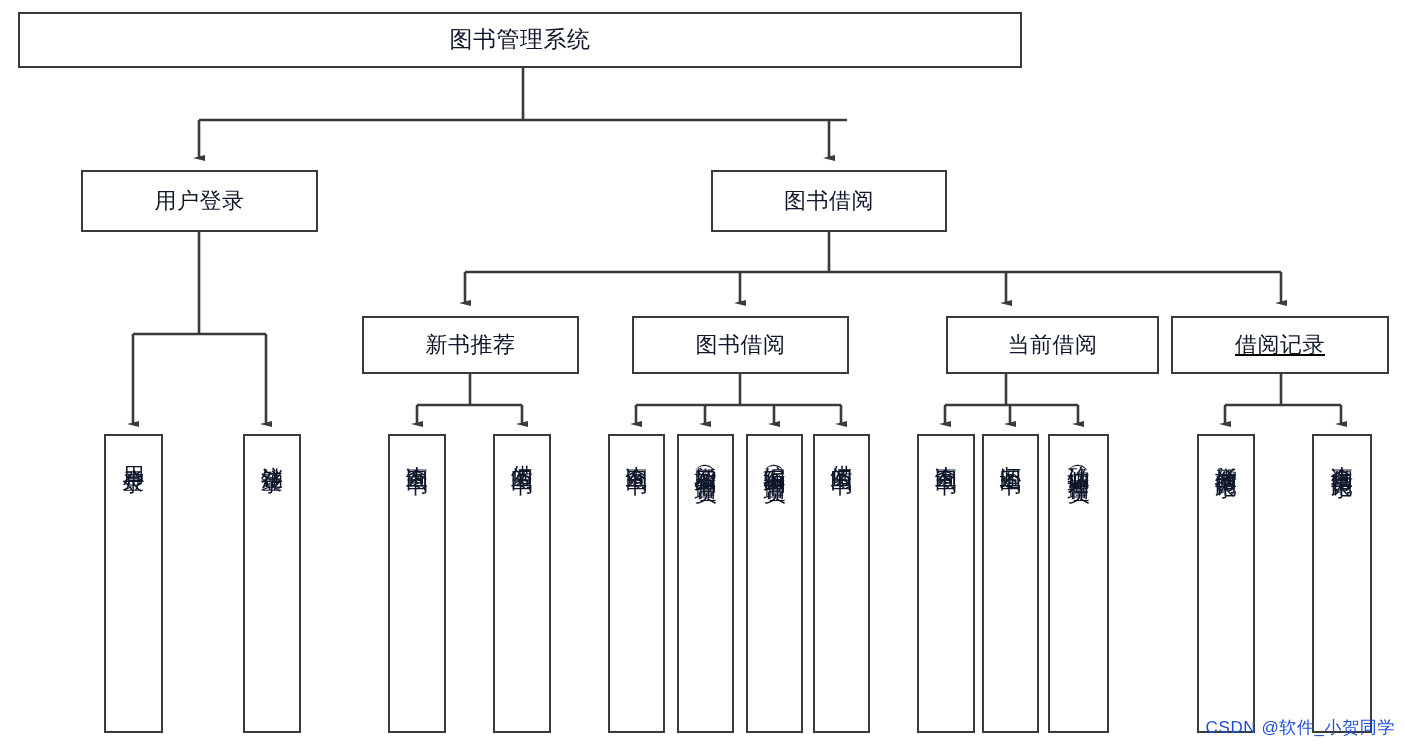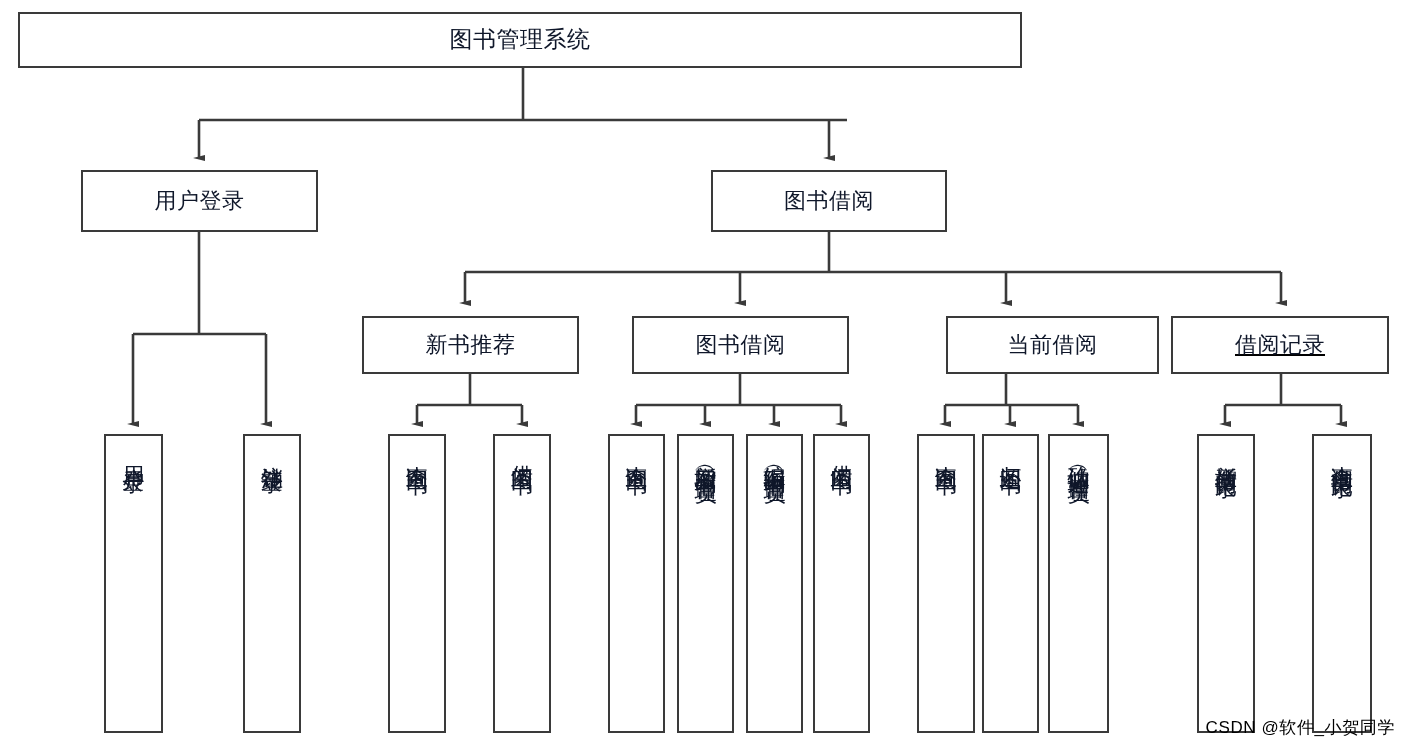--- a/index.html
+++ b/index.html
@@ -60,21 +60,21 @@
     text-orientation: upright;
     letter-spacing: 2.5px;
     line-height: 1;
     white-space: nowrap;
   }
   .watermark {
     position: absolute;
     right: 10px;
     bottom: 8px;
     font-size: 17px;
-    color: #000000;
+    color: #1d4ed8;
     letter-spacing: 0.6px;
     white-space: nowrap;
     pointer-events: none;
   }
 </style>
 </head>
 <body>
 
 <div id="diagram-root">
 

